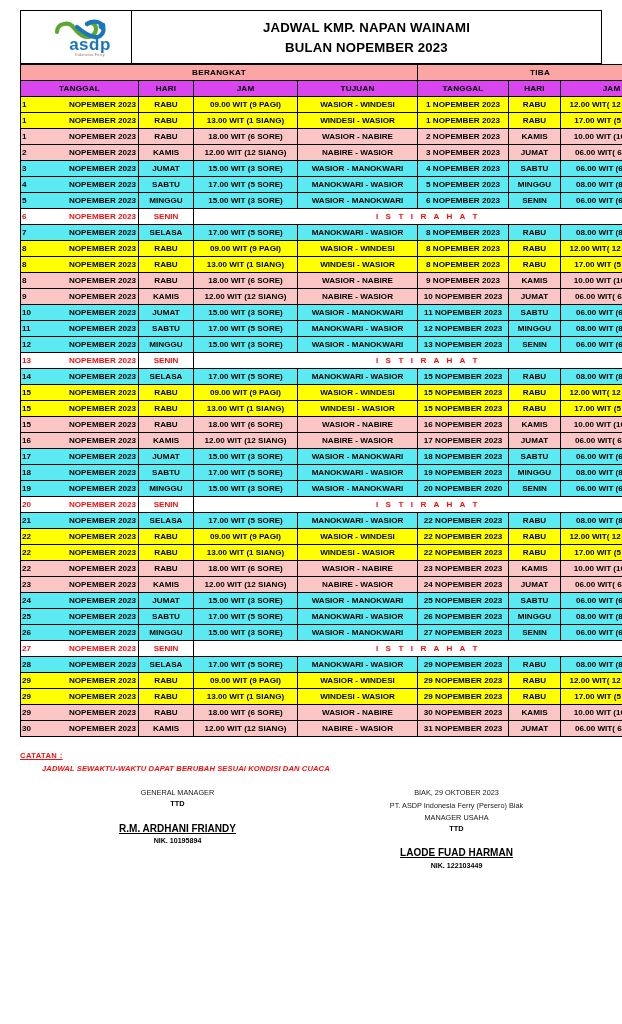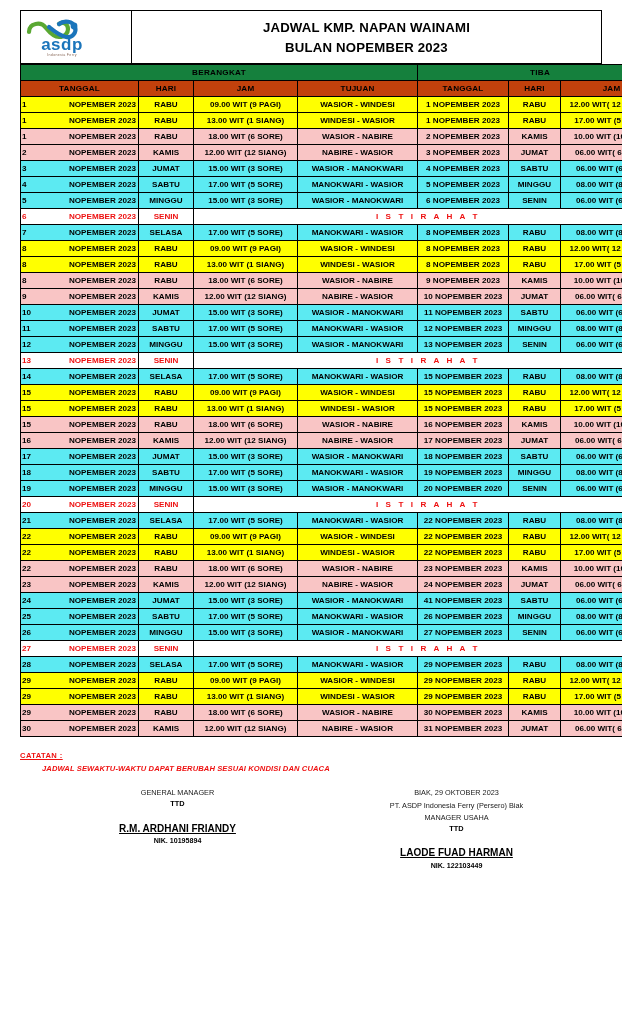--- a/index.html
+++ b/index.html
@@ -1,33 +1,33 @@
 <!DOCTYPE html>
 <html><head>
 <meta charset="utf-8">
 <style>
   html,body{margin:0;padding:0;background:#ffffff;}
   body{width:622px;height:1024px;font-family:"Liberation Sans",sans-serif;color:#000;}
   .page{width:622px;height:1024px;position:relative;box-sizing:border-box;padding:10px 20px 0 20px;}
 
   
   .hdrbox{border:1.6px solid #000;display:flex;align-items:stretch;}
-  .logocell{width:110px;border-right:1.6px solid #000;display:flex;align-items:center;justify-content:flex-start;padding:4px 0;}
+  .logocell{width:110px;border-right:1.6px solid #000;display:flex;align-items:center;justify-content:flex-end;padding:4px 0;}
   .logo{width:82px;height:44px;position:relative;}
   .logo svg{display:block;}
   .titlecell{flex:1;display:flex;flex-direction:column;align-items:center;justify-content:flex-end;padding:6px 0 8px;}
   .t1{font-size:13.2px;font-weight:bold;letter-spacing:.2px;}
   .t2{font-size:13.2px;font-weight:bold;letter-spacing:.2px;margin-top:5px;}
 
   
   table.sched{border-collapse:collapse;width:582px;table-layout:fixed;border:1.6px solid #000;}
   table.sched td,table.sched th{border:1px solid #000;padding:0;font-size:8.1px;font-weight:bold;
       text-align:center;height:15px;line-height:15px;overflow:hidden;white-space:nowrap;}
-  .grp{background:#15803d;font-size:11px;height:22px;line-height:22px;letter-spacing:.3px;}
-  .colh{background:#c2410c;font-size:8.6px;height:19px;line-height:19px;letter-spacing:.2px;}
+  .grp{background:#fca5a5;font-size:11px;height:22px;line-height:22px;letter-spacing:.3px;}
+  .colh{background:#d946ef;font-size:8.6px;height:19px;line-height:19px;letter-spacing:.2px;}
 
   .c-yellow{background:#ffff00;}
   .c-pink{background:#f9c5c5;}
   .c-cyan{background:#5ceaf2;}
   .c-white{background:#ffffff;}
 
   td.dcell{padding:0 3px;}
   .dcell .inner{display:flex;justify-content:space-between;align-items:center;height:15px;}
   .dcell .d{padding-left:1px;}
   .dcell .m{padding-right:2px;}
@@ -528,21 +528,21 @@
         <tr>
           <td class="c-cyan dcell">
             <div class="inner">
               <span class="d">24</span>
               <span class="m">NOPEMBER 2023</span>
             </div>
           </td>
           <td class="c-cyan">JUMAT</td>
           <td class="c-cyan">15.00 WIT (3 SORE)</td>
           <td class="c-cyan">WASIOR - MANOKWARI</td>
-          <td class="c-cyan">41 NOPEMBER 2023</td>
+          <td class="c-cyan">25 NOPEMBER 2023</td>
           <td class="c-cyan">SABTU</td>
           <td class="c-cyan">06.00 WIT (6 PAGI)</td>
         </tr>
         <tr>
           <td class="c-cyan dcell">
             <div class="inner">
               <span class="d">25</span>
               <span class="m">NOPEMBER 2023</span>
             </div>
           </td>

